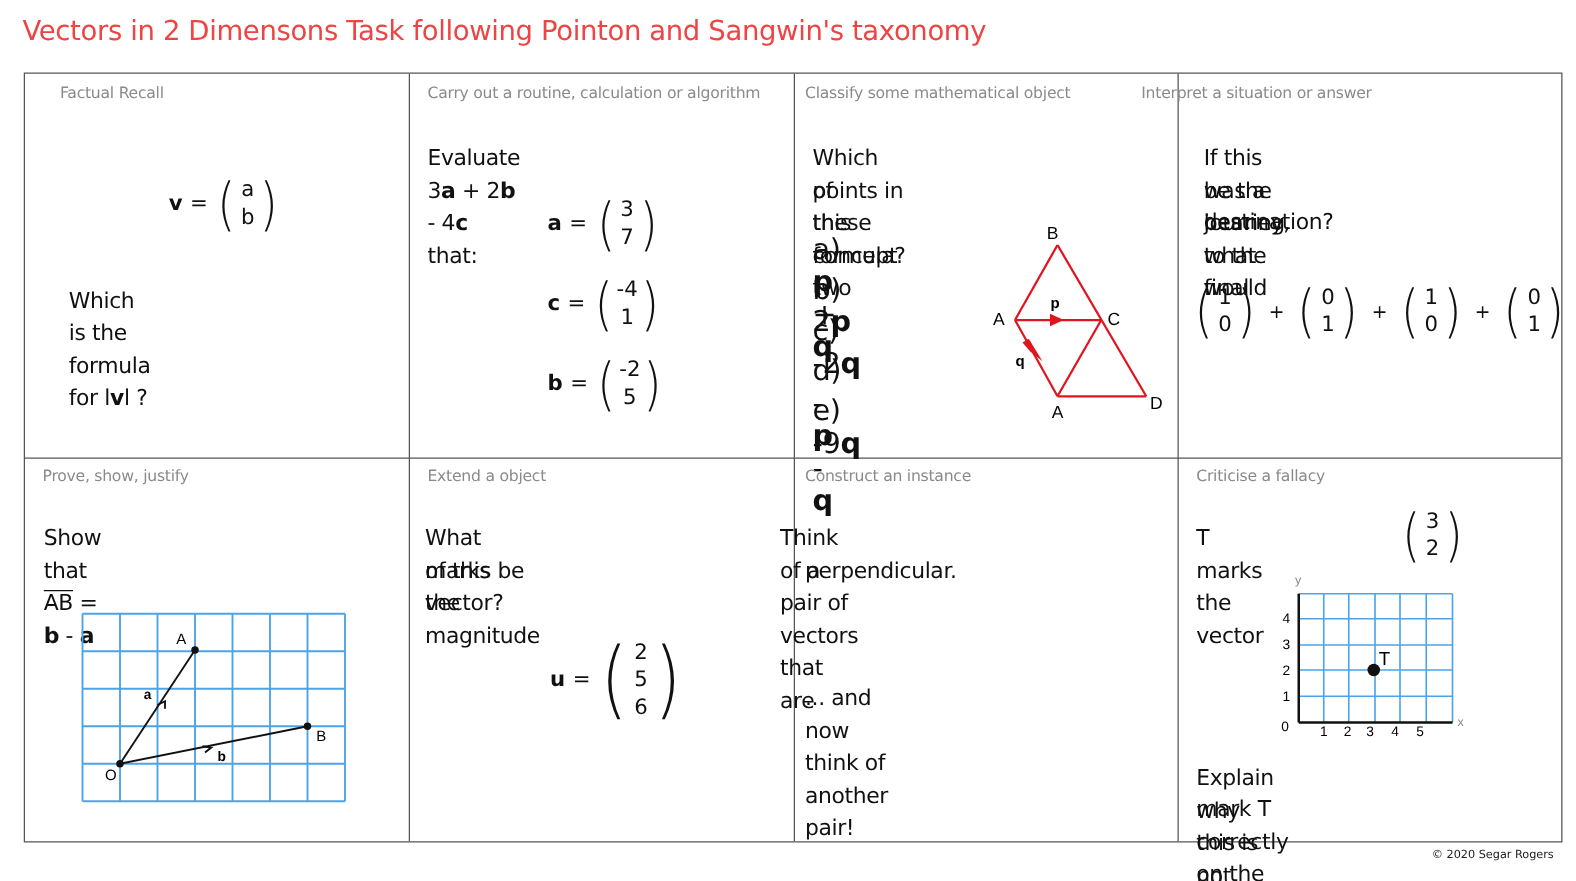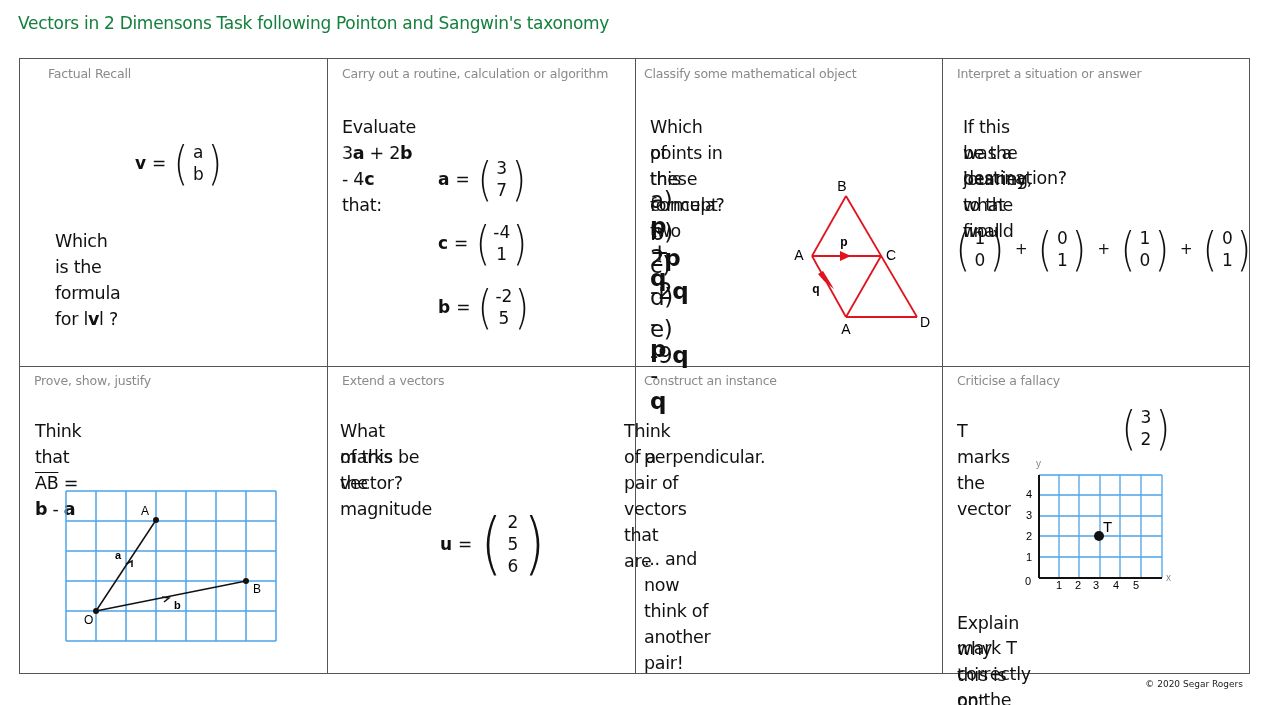--- a/index.html
+++ b/index.html
@@ -1,17 +1,17 @@
 <!DOCTYPE html>
 <html><head>
 <meta charset="utf-8">
 <style>
   html,body{margin:0;padding:0;background:#fff;}
   body{width:1261px;height:705px;position:relative;overflow:hidden;font-family:"DejaVu Sans","Liberation Sans",sans-serif;color:#111;}
-  .title{position:absolute;left:18px;top:13px;font-size:17px;letter-spacing:-0.3px;color:#15803d;}
+  .title{position:absolute;left:18px;top:13px;font-size:22px;letter-spacing:-0.3px;color:#ef4444;}
   .grid-table{position:absolute;left:19px;top:58px;width:1231px;height:616px;border:1.5px solid #555;box-sizing:border-box;}
   .vline{position:absolute;top:0;bottom:0;width:0;border-left:1.5px solid #555;}
   .hline{position:absolute;left:0;right:0;height:0;border-top:1.5px solid #555;}
   .cell{position:absolute;}
   .cat{position:absolute;font-size:12.5px;color:#8a8a8a;letter-spacing:-0.2px;white-space:nowrap;}
   .txt{position:absolute;font-size:17.5px;color:#111;letter-spacing:-0.3px;line-height:26px;}
   .vec{position:absolute;display:flex;align-items:center;font-size:17px;}
   .vec .lbl{font-weight:bold;margin-right:6px;}
   .vec .eq{margin-right:6px;}
   .paren{display:inline-flex;align-items:center;}
@@ -118,21 +118,21 @@
     <text x="19" y="90" font-size="14" text-anchor="middle">A</text>
     <text x="111" y="90" font-size="14" text-anchor="middle">C</text>
     <text x="66" y="164" font-size="14" text-anchor="middle">A</text>
     <text x="145" y="157" font-size="14" text-anchor="middle">D</text>
     <text x="64" y="76" font-size="12" font-weight="bold" text-anchor="middle">p</text>
     <text x="36" y="123" font-size="12" font-weight="bold" text-anchor="middle">q</text>
   </svg>
 </div>
 
 <div class="cell">
-  <div class="cat" style="left:957px;top:66px">Interpret a situation or answer</div>
+  <div class="cat" style="left:913px;top:66px">Interpret a situation or answer</div>
   <div class="txt" style="left:963px;top:114px">If this was a journey, what would</div>
   <div class="txt" style="left:963px;top:140px">be the bearing to the final</div>
   <div class="txt" style="left:963px;top:165px">destination?</div>
   <div class="vec" style="left:954px;top:226px">
     <span class="paren">
         <span class="br">(</span>
         <span class="col">
           <span>1</span>
           <span>0</span>
         </span>
@@ -163,21 +163,21 @@
           <span>0</span>
           <span>1</span>
         </span>
         <span class="br">)</span>
       </span>
   </div>
 </div>
 
 <div class="cell">
   <div class="cat" style="left:34px;top:373px">Prove, show, justify</div>
-  <div class="txt" style="left:35px;top:418px"><span>Think that </span><span style="text-decoration:overline">AB</span><span> = </span><b>b</b><span> - </span><b>a</b></div>
+  <div class="txt" style="left:35px;top:418px"><span>Show that </span><span style="text-decoration:overline">AB</span><span> = </span><b>b</b><span> - </span><b>a</b></div>
   <svg style="position:absolute;left:60px;top:485px" width="225" height="160">
     <g stroke="#4da3e8" stroke-width="1.5">
       <line x1="6" y1="6" x2="216" y2="6"></line>
         <line x1="6" y1="36" x2="216" y2="36"></line>
         <line x1="6" y1="66" x2="216" y2="66"></line>
         <line x1="6" y1="96" x2="216" y2="96"></line>
         <line x1="6" y1="126" x2="216" y2="126"></line>
         <line x1="6" y1="156" x2="216" y2="156"></line>
       <line x1="6" y1="6" x2="6" y2="156"></line>
         <line x1="36" y1="6" x2="36" y2="156"></line>
@@ -199,21 +199,21 @@
     <circle cx="186" cy="96" r="3" fill="#111"></circle>
     <text x="24" y="139" font-size="12">O</text>
     <text x="81" y="30" font-size="12">A</text>
     <text x="193" y="108" font-size="12">B</text>
     <text x="55" y="74" font-size="11" font-weight="bold">a</text>
     <text x="114" y="124" font-size="11" font-weight="bold">b</text>
   </svg>
 </div>
 
 <div class="cell">
-  <div class="cat" style="left:342px;top:373px">Extend a vectors</div>
+  <div class="cat" style="left:342px;top:373px">Extend a object</div>
   <div class="txt" style="left:340px;top:418px">What marks be the magnitude</div>
   <div class="txt" style="left:340px;top:444px">of this vector?</div>
   <div class="vec" style="left:440px;top:510px">
     <span class="lbl">u</span>
     <span class="eq">=</span>
     <span class="paren">
         <span class="br big">(</span>
         <span class="col">
           <span>2</span>
           <span>5</span>

